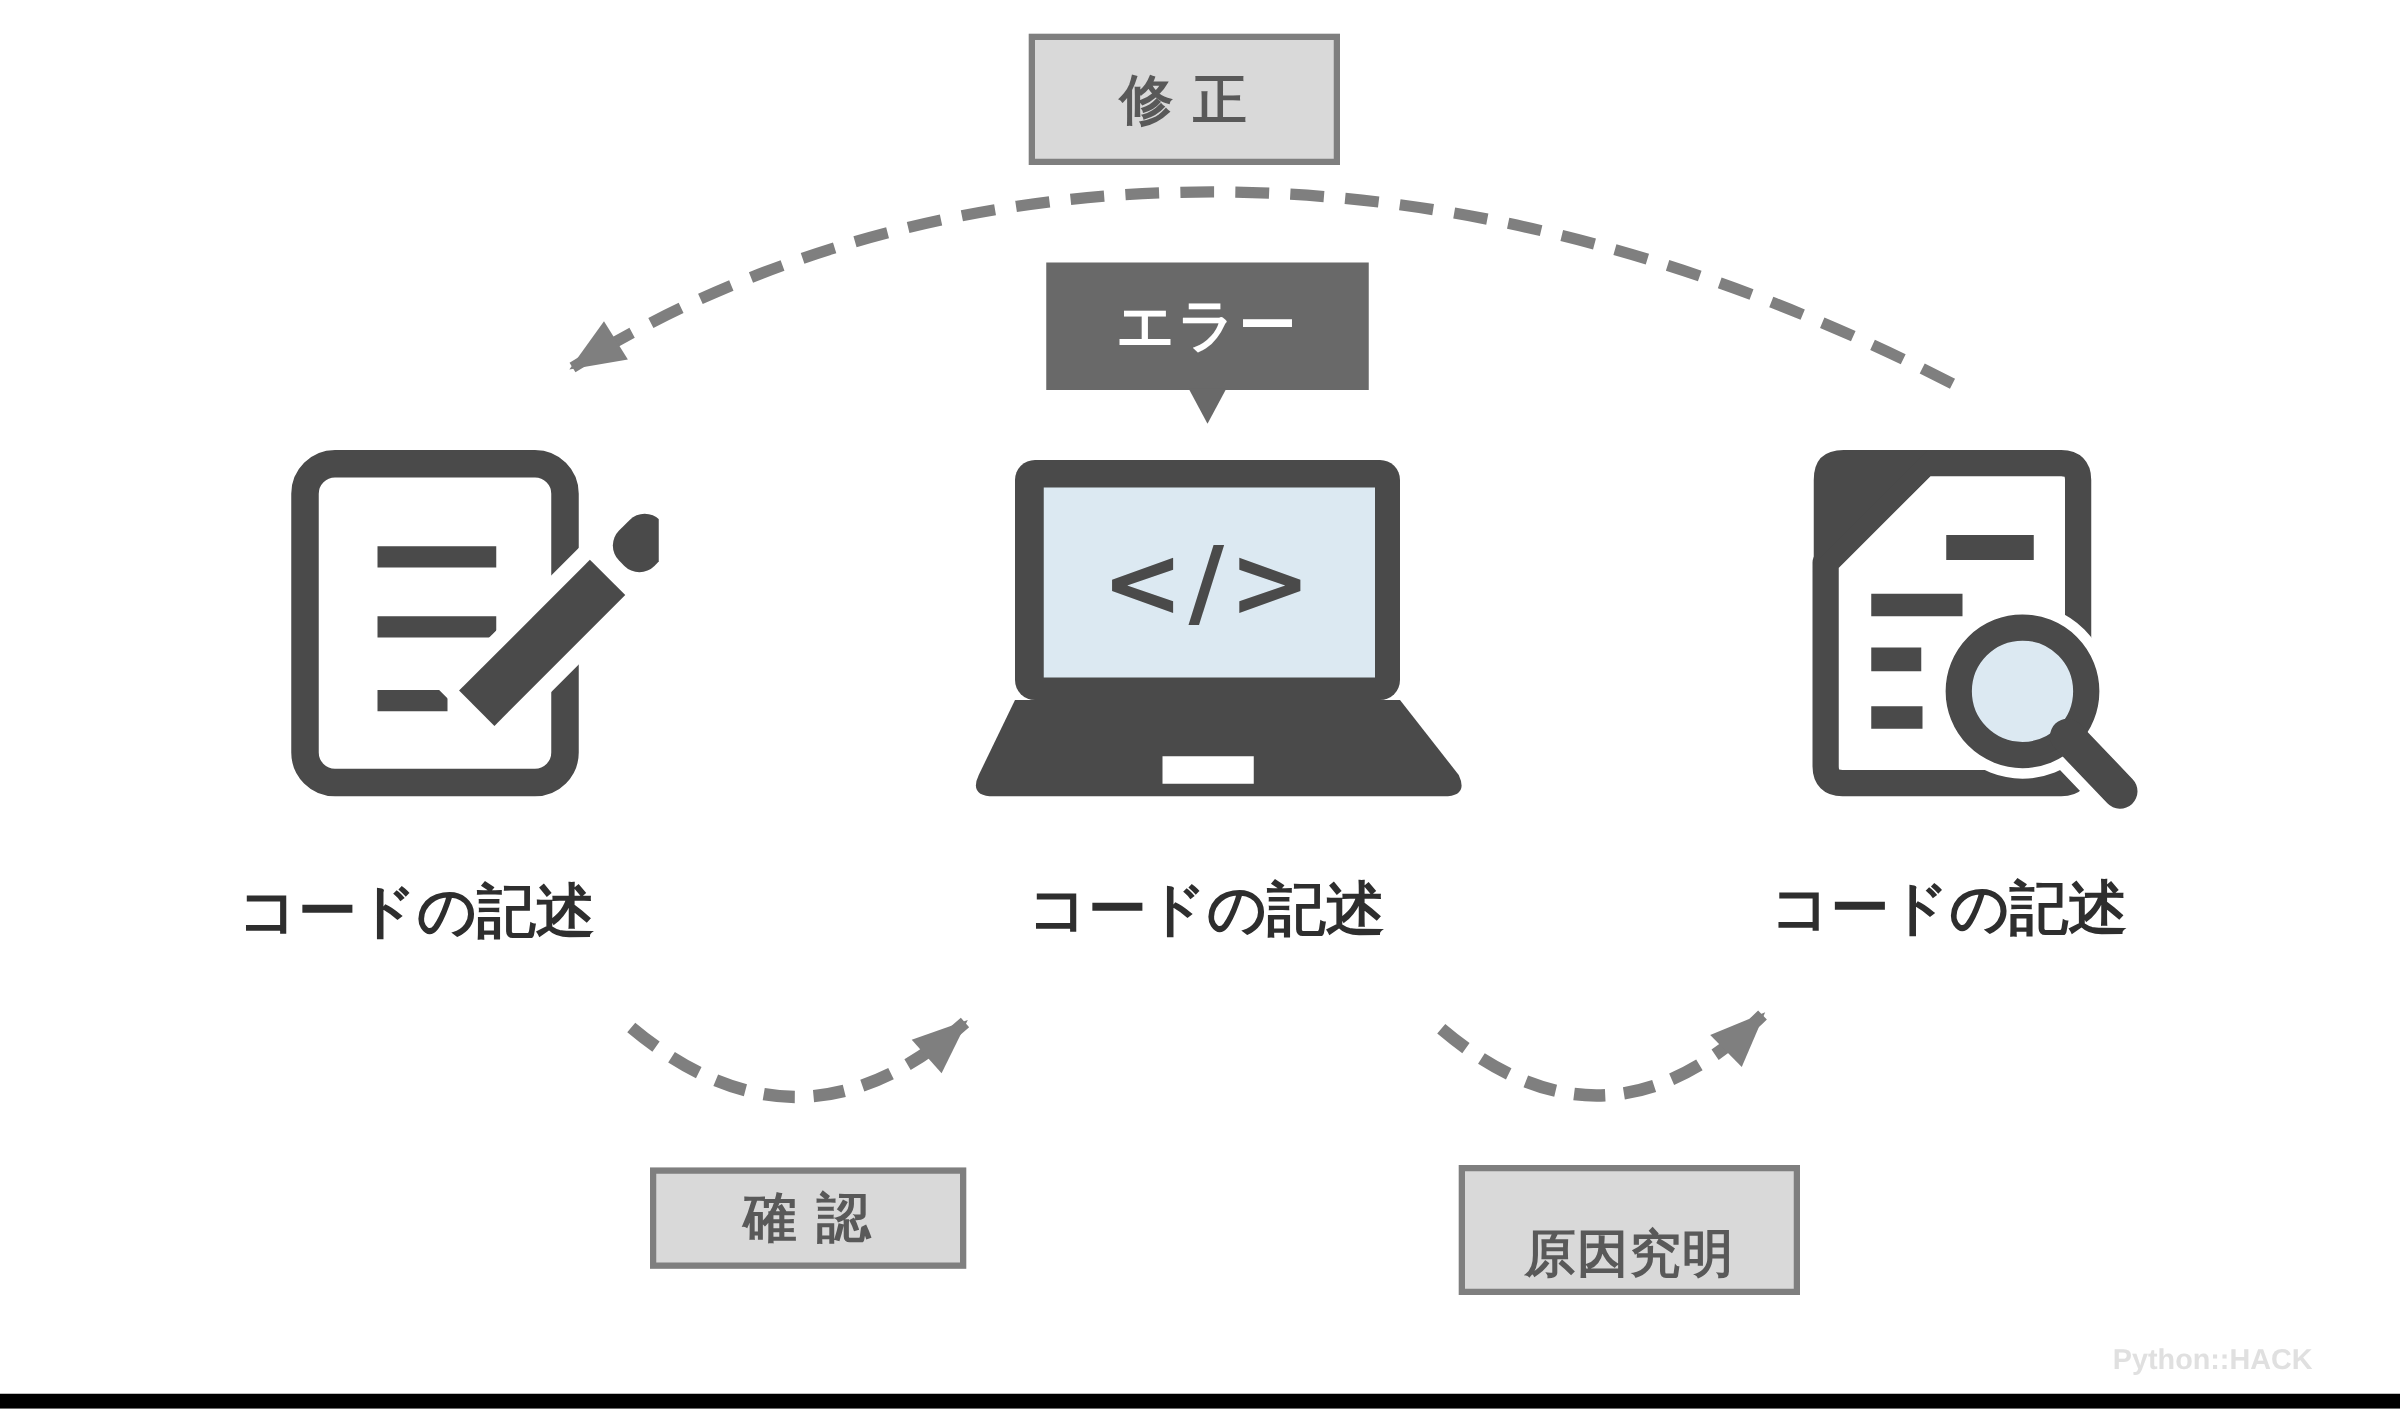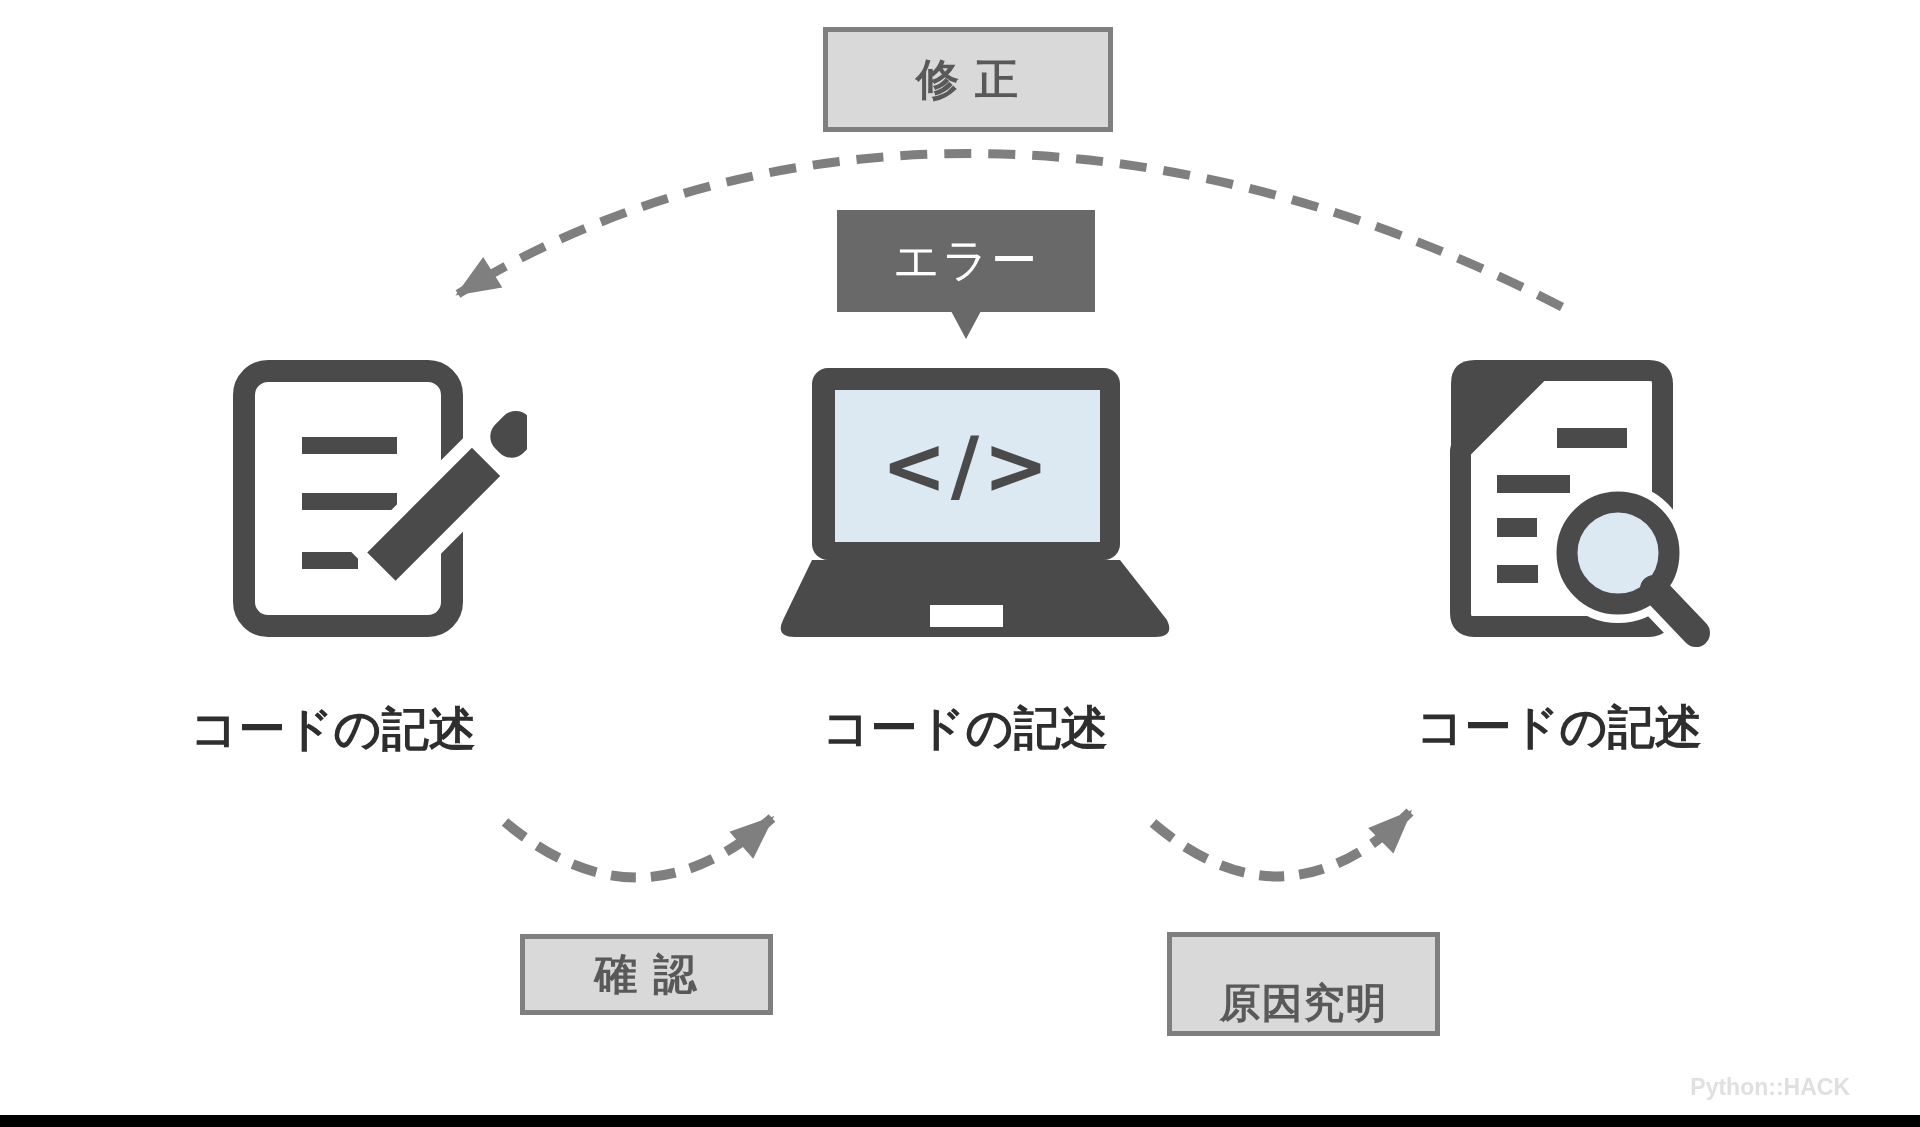--- a/index.html
+++ b/index.html
@@ -20,21 +20,21 @@
     background:var(--c-box-bg);
     border:5px solid var(--c-box-border);
     color:var(--c-box-text);
     display:flex;align-items:center;justify-content:center;
     font-weight:bold;font-size:43px;letter-spacing:2px;
   }
   
   .bubble{
     background:var(--c-bubble-bg);color:var(--c-bubble-text);
     display:flex;align-items:center;justify-content:center;
-    font-weight:normal;font-size:46px;letter-spacing:2px;
+    font-weight:bold;font-size:46px;letter-spacing:2px;
   }
   .bubble-tail{
     width:0;height:0;
     border-left:15px solid transparent;border-right:15px solid transparent;
     border-top:28px solid var(--c-bubble-bg);
   }
   .node-label{
     color:var(--c-label-text);font-weight:bold;font-size:47px;
     white-space:nowrap;transform:translate(-50%,-50%);
   }
@@ -60,21 +60,21 @@
     </marker>
   </defs>
 
   <path class="arrowpath" d="M 1562,307 C 1120,80 720,130 458,294" stroke-width="9" stroke-dasharray="27 17" marker-end="url(#ah)"></path>
 
   <path class="arrowpath" d="M 505,822 Q 640,935 772,818" stroke-width="10" stroke-dasharray="25 15" marker-end="url(#ah)"></path>
 
   <path class="arrowpath" d="M 1153,823 Q 1285,935 1410,812" stroke-width="10" stroke-dasharray="25 15" marker-end="url(#ah)"></path>
 </svg>
 
-<div class="abs tagbox" style="left:823px;top:27px;width:290px;height:105px;">
+<div class="abs tagbox" style="left:823px;top:27px;width:249px;height:105px;">
   <span>修 正</span>
 </div>
 
 <div class="abs bubble" style="left:837px;top:210px;width:258px;height:102px;">
   <span>エラー</span>
 </div>
 <div class="abs bubble-tail" style="left:951px;top:311px;"></div>
 
 <svg class="abs" style="left:225px;top:353px;" width="302" height="292" viewBox="0 0 302 292">
   <rect class="ic-stroke" x="19" y="18" width="208" height="255" rx="24" stroke-width="22"></rect>

